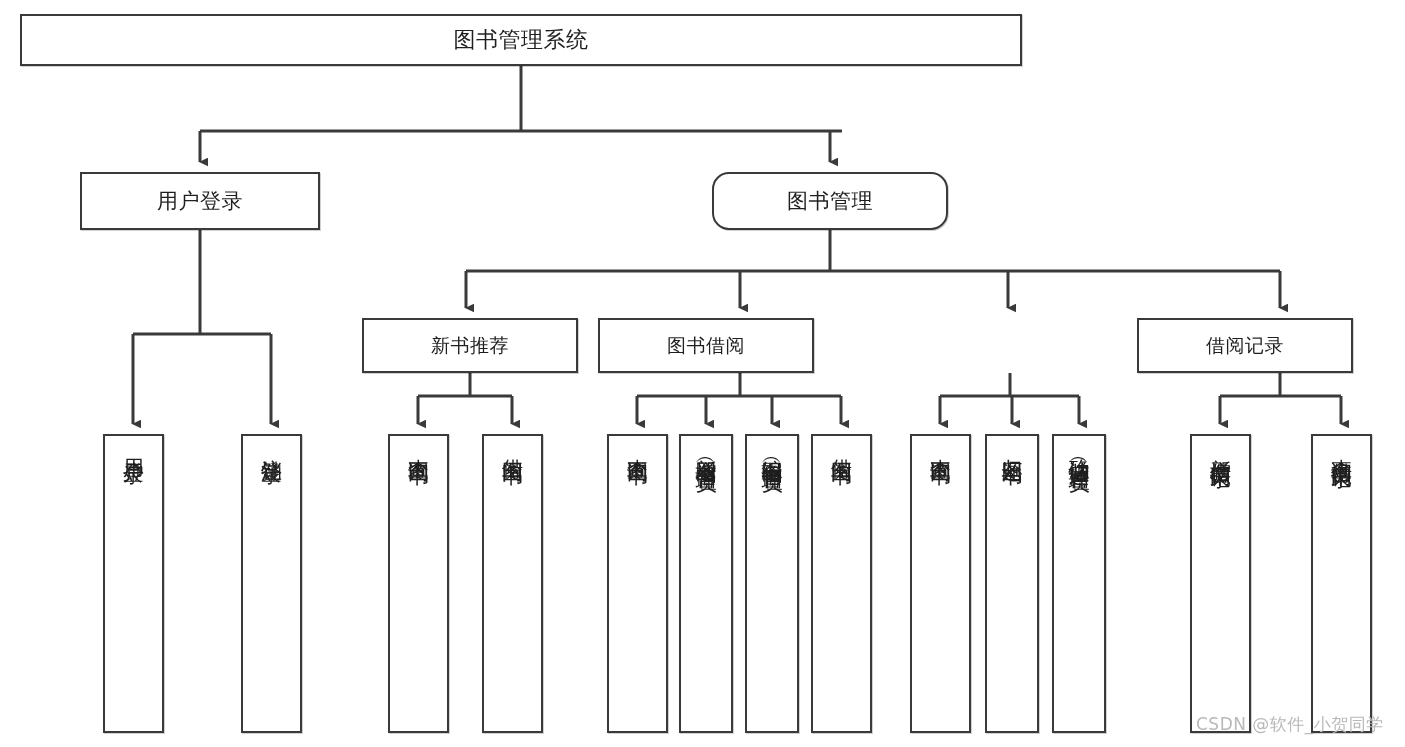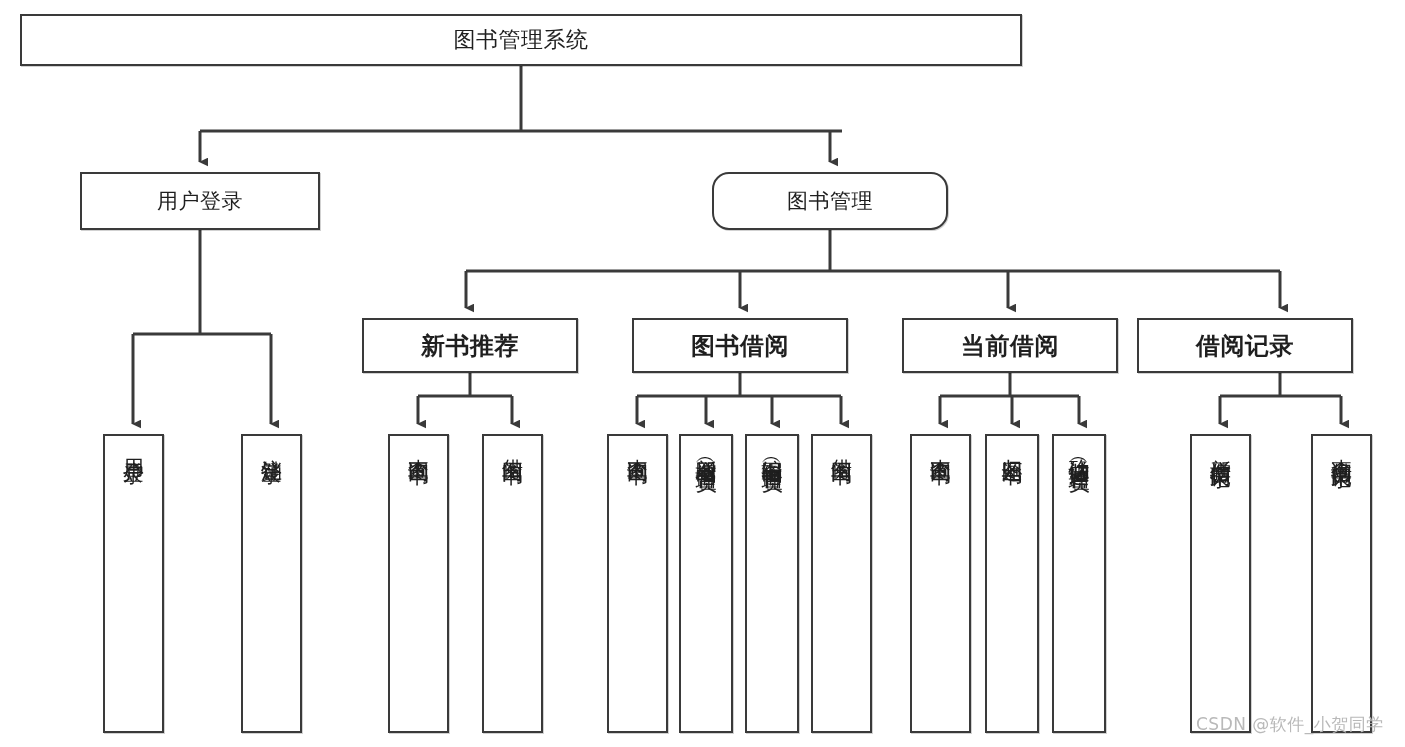--- a/index.html
+++ b/index.html
@@ -39,21 +39,21 @@
   }
   .node-label {
     color: #1f1f1f;
     letter-spacing: 0.5px;
     text-align: center;
     line-height: 1.25;
     white-space: nowrap;
   }
   .node.root .node-label { font-size: 22px; }
   .node.level1 .node-label { font-size: 21px; }
-  .node.level2 .node-label { font-size: 24px; font-weight: bold; }
+  .node.level2 .node-label { font-size: 19px; }
   .node.leaf {
     align-items: flex-start;
     padding-top: 6px;
   }
   .node.leaf .node-label {
     writing-mode: vertical-rl;
     text-orientation: upright;
     font-size: 21px;
     line-height: 1.05;
     letter-spacing: 2px;
@@ -130,25 +130,22 @@
   <div class="node level1" style="left:80px; top:172px; width:240px; height:58px;">
     <span class="node-label">用户登录</span>
   </div>
   <div class="node level1" style="left:712px; top:172px; width:236px; height:58px;border-radius:17px;">
     <span class="node-label">图书管理</span>
   </div>
 
   <div class="node level2" style="left:362px; top:318px; width:216px; height:55px;">
     <span class="node-label">新书推荐</span>
   </div>
-  <div class="node level2" style="left:632px; top:318px; width:216px; height:55px;">
+  <div class="node level2" style="left:598px; top:318px; width:216px; height:55px;">
     <span class="node-label">图书借阅</span>
-  </div>
-  <div class="node level2" style="left:902px; top:318px; width:216px; height:55px;">
-    <span class="node-label">当前借阅</span>
   </div>
   <div class="node level2" style="left:1137px; top:318px; width:216px; height:55px;">
     <span class="node-label">借阅记录</span>
   </div>
 
   <div class="node leaf" style="left:103px; top:434px; width:61px; height:299px;">
     <span class="node-label">用户登录</span>
   </div>
   <div class="node leaf" style="left:241px; top:434px; width:61px; height:299px;">
     <span class="node-label">注销登录</span>

